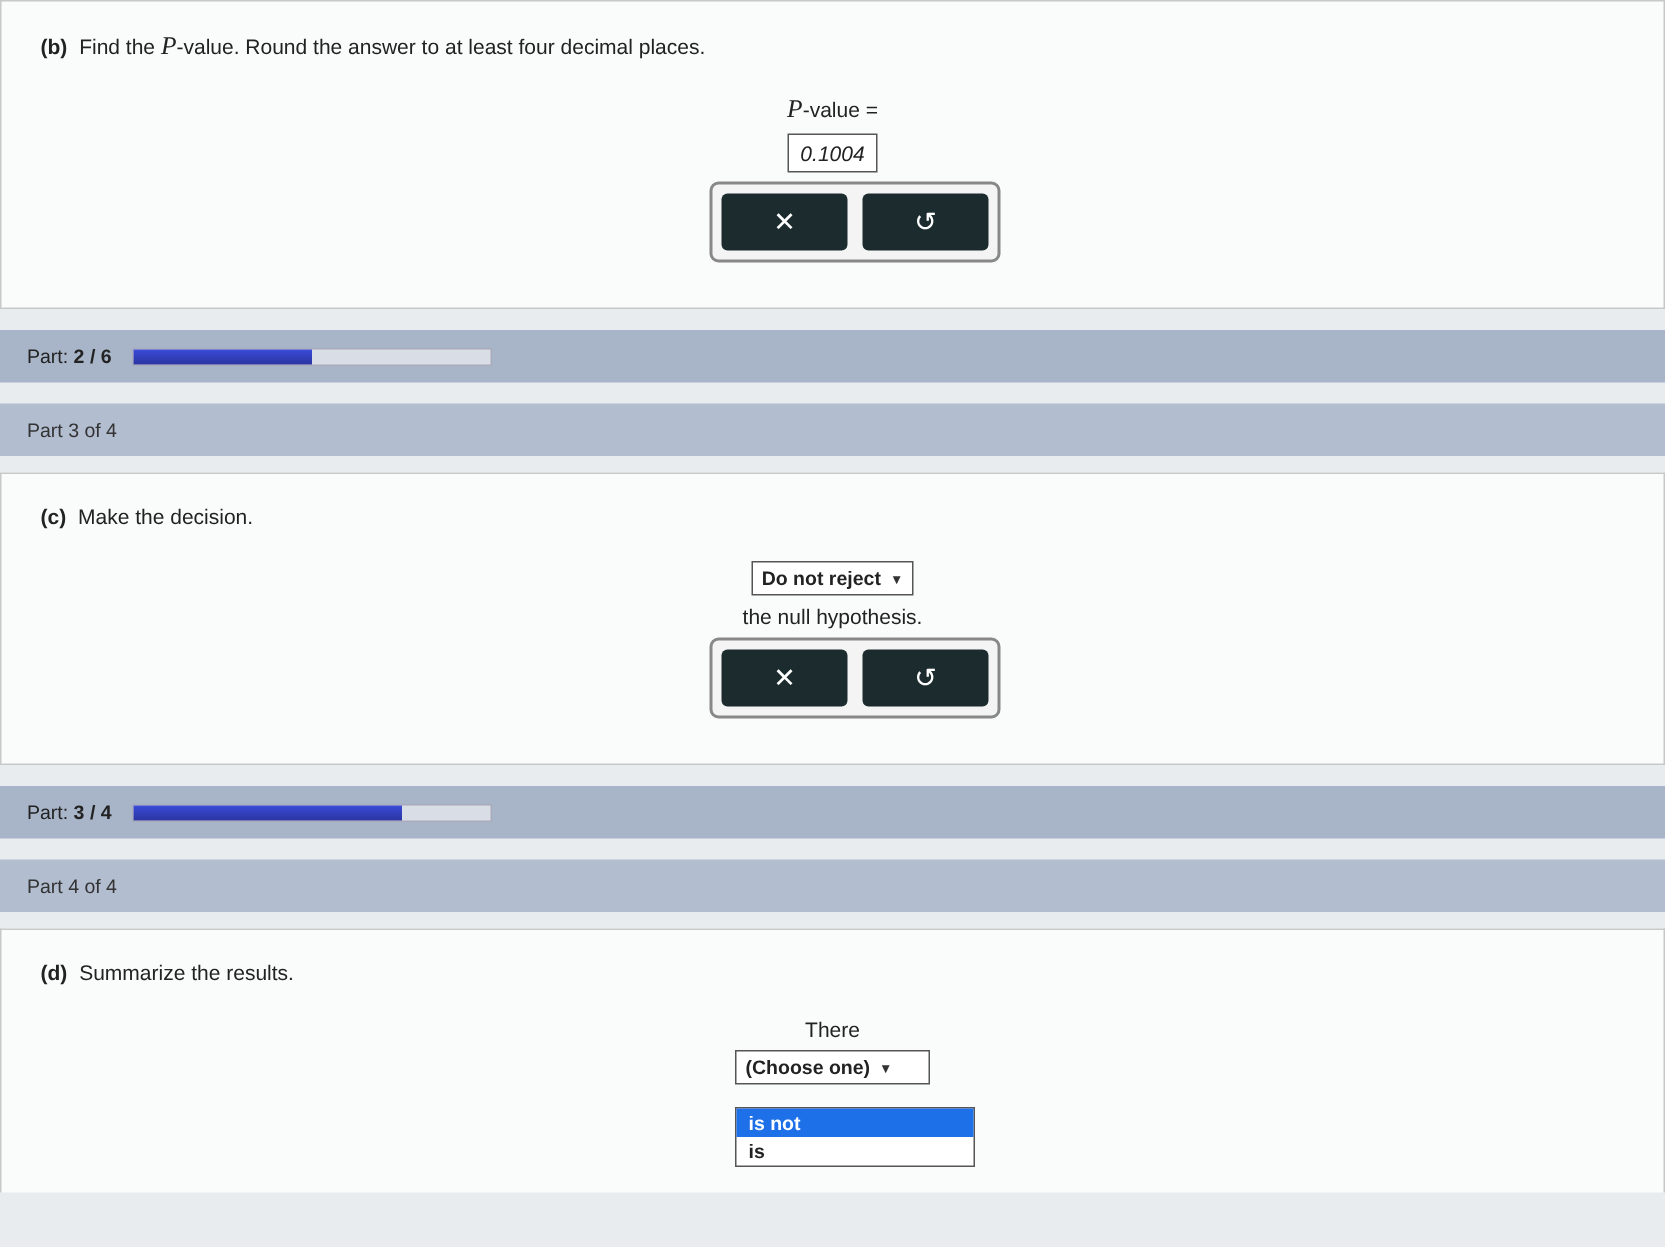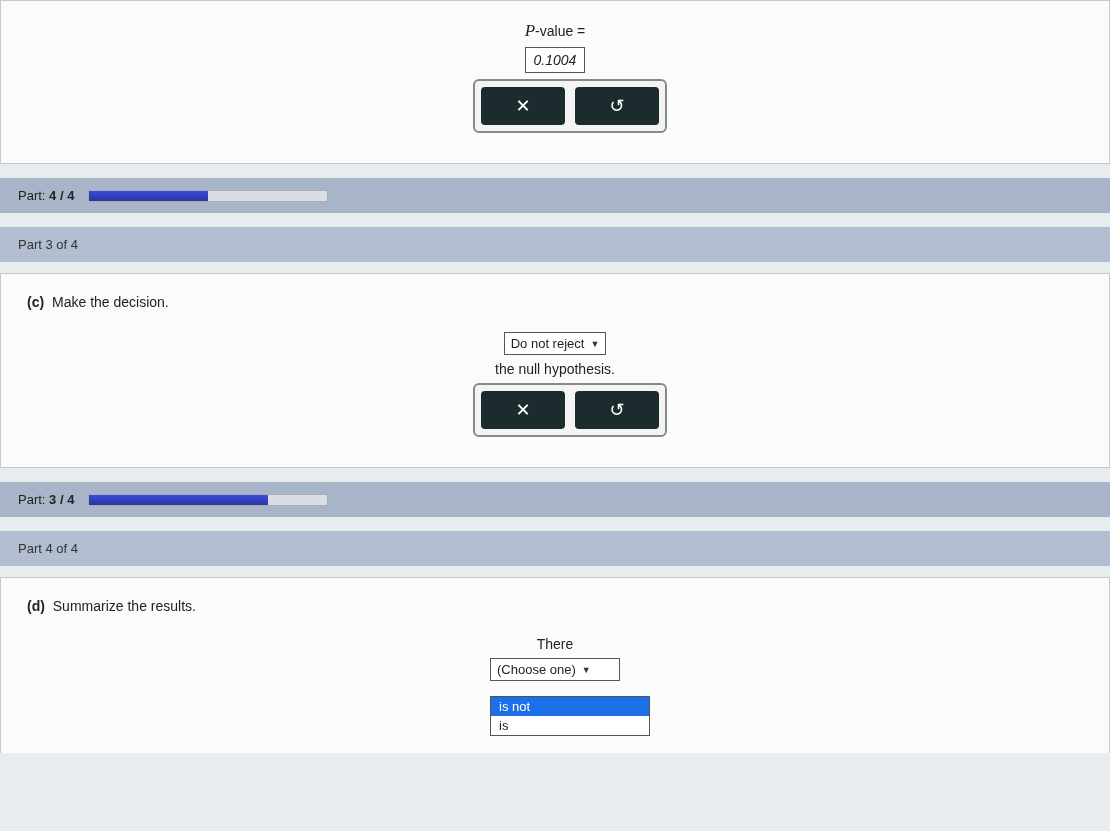--- a/index.html
+++ b/index.html
@@ -102,20 +102,21 @@
   .select-box {
     border: 1px solid #555;
     background: #fff;
     padding: 3px 6px;
     font-size: 13px;
     display: inline-flex;
     align-items: center;
     gap: 6px;
     cursor: pointer;
     position: relative;
+    font-weight: bold;
   }
   .select-box .tri {
     font-size: 9px;
     color: #333;
   }
   .dropdown-pane {
     position: absolute;
     top: 100%;
     left: -1px;
     min-width: 160px;
@@ -133,39 +134,43 @@
     background: #1e70e8;
     color: #fff;
   }
   .inline-text { font-size: 14px; }
   .gap { height: 14px; }
 </style>
 </head>
 <body>
 
 <div class="section">
+  <div class="prompt-line">
+    <span class="part-label">(b)</span>
+    <span>Find the </span><span class="italic-var">P</span><span>-value. Round the answer to at least four decimal places.</span>
+  </div>
   <div class="answer-row">
     <span class="inline-text">
       <span class="italic-var">P</span><span>-value =</span>
     </span>
     <span class="input-box">0.1004</span>
     <span class="btn-group">
       <button class="dark-btn">
         <span>✕</span>
       </button>
       <button class="dark-btn">
         <span>↺</span>
       </button>
     </span>
   </div>
 </div>
 
 <div class="progress-bar-row">
   <span class="progress-label">
-    <span>Part: </span><b>4 / 4</b>
+    <span>Part: </span><b>2 / 6</b>
   </span>
   <span class="progress-track">
     <div class="progress-fill" style="width:50%"></div>
   </span>
 </div>
 
 <div class="gap"></div>
 
 <div class="part-header">Part 3 of 4</div>
 

